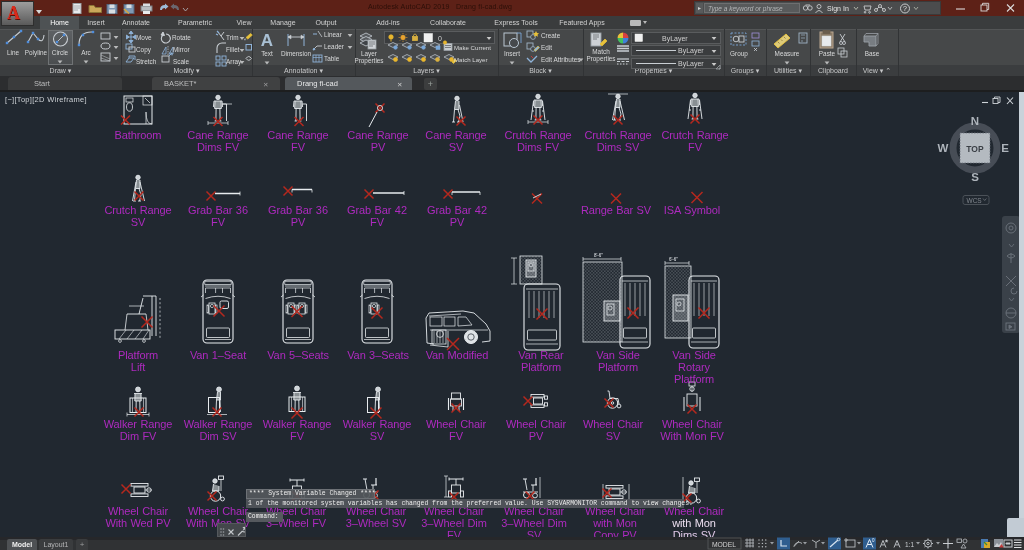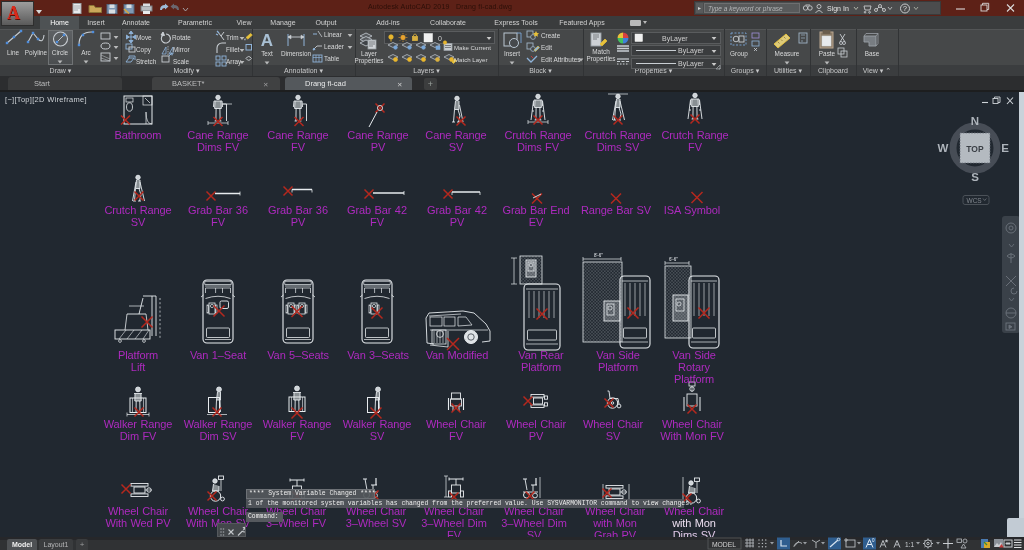--- a/index.html
+++ b/index.html
@@ -9,21 +9,21 @@
 
 #menu{left:0;top:16px;width:1024px;height:13px;background:#3a3c3d}
 .mtab{position:absolute;top:16px;height:13px;line-height:13px;font-size:7px;color:#d2d2d2;text-align:center}
 
 #ribbon{left:0;top:29px;width:1024px;height:47px;background:#464849;border-top:1px solid #535556}
 #plabels{left:0;top:65px;width:1024px;height:11px;background:#3b3d3f;position:absolute}
 .plab{position:absolute;top:65px;height:11px;line-height:11px;font-size:7px;color:#c7c8c9;text-align:center;white-space:nowrap}
 .psep{position:absolute;top:29px;width:1px;height:47px;background:#313335}
 
 #ftabs{left:0;top:76px;width:1024px;height:16px;background:#2c2d2f}
-.ftab{position:absolute;top:77px;height:14px;line-height:14px;font-size:7.5px;color:#bbbcbd;text-align:left;padding-left:20px;border-radius:3px 3px 0 0}
+.ftab{position:absolute;top:77px;height:14px;line-height:14px;font-size:7.5px;color:#bbbcbd;text-align:left;padding-left:12px;border-radius:3px 3px 0 0}
 
 #canvas{left:0;top:92px;width:1024px;height:445px;background:#212830;overflow:hidden}
 .lb{position:absolute;width:150px;text-align:center;font-size:11px;line-height:12.3px;letter-spacing:-0.1px;word-spacing:0.5px;font-weight:normal;font-family:"Liberation Sans",sans-serif}
 
 .mono{font-family:"Liberation Mono",monospace}
 
 #status{left:0;top:537px;width:1024px;height:13px;background:#303234}
 </style></head>
 <body>
 <div id="app">
@@ -782,24 +782,20 @@
         <div style="color:#ae2abf">PV</div>
       </div>
 <div class="lb" style="left:302px;top:111.5px">
         <div style="color:#ae2abf">Grab Bar 42</div>
         <div style="color:#ae2abf">FV</div>
       </div>
 <div class="lb" style="left:382px;top:111.5px">
         <div style="color:#ae2abf">Grab Bar 42</div>
         <div style="color:#ae2abf">PV</div>
       </div>
-<div class="lb" style="left:461px;top:111.5px">
-        <div style="color:#ae2abf">Grab Bar End</div>
-        <div style="color:#ae2abf">EV</div>
-      </div>
 <div class="lb" style="left:541px;top:111.5px">
         <div style="color:#ae2abf">Range Bar SV</div>
       </div>
 <div class="lb" style="left:617px;top:111.5px">
         <div style="color:#ae2abf">ISA Symbol</div>
       </div>
 <div class="lb" style="left:63px;top:256.5px">
         <div style="color:#ae2abf">Platform</div>
         <div style="color:#ae2abf">Lift</div>
       </div>
@@ -882,21 +878,21 @@
         <div style="color:#ae2abf">FV</div>
       </div>
 <div class="lb" style="left:459px;top:412.5px">
         <div style="color:#ae2abf">Wheel Chair</div>
         <div style="color:#ae2abf">3–Wheel Dim</div>
         <div style="color:#ae2abf">SV</div>
       </div>
 <div class="lb" style="left:540px;top:412.5px">
         <div style="color:#ae2abf">Wheel Chair</div>
         <div style="color:#ae2abf">with Mon</div>
-        <div style="color:#ae2abf">Grab PV</div>
+        <div style="color:#ae2abf">Copy PV</div>
       </div>
 <div class="lb" style="left:619px;top:412.5px">
         <div style="color:#ae2abf">Wheel Chair</div>
         <div style="color:#ecdff0">with Mon</div>
         <div style="color:#e0c9e8">Dims SV</div>
       </div>
 
   <svg class="abs" style="left:980px;top:4px" width="38" height="10" viewBox="0 0 38 10">
     <path d="M 2,6.5 h6" stroke="#ced3d8" stroke-width="1.1"></path>
     <rect x="13" y="2.5" width="5" height="5" fill="none" stroke="#ced3d8" stroke-width="0.9"></rect>

